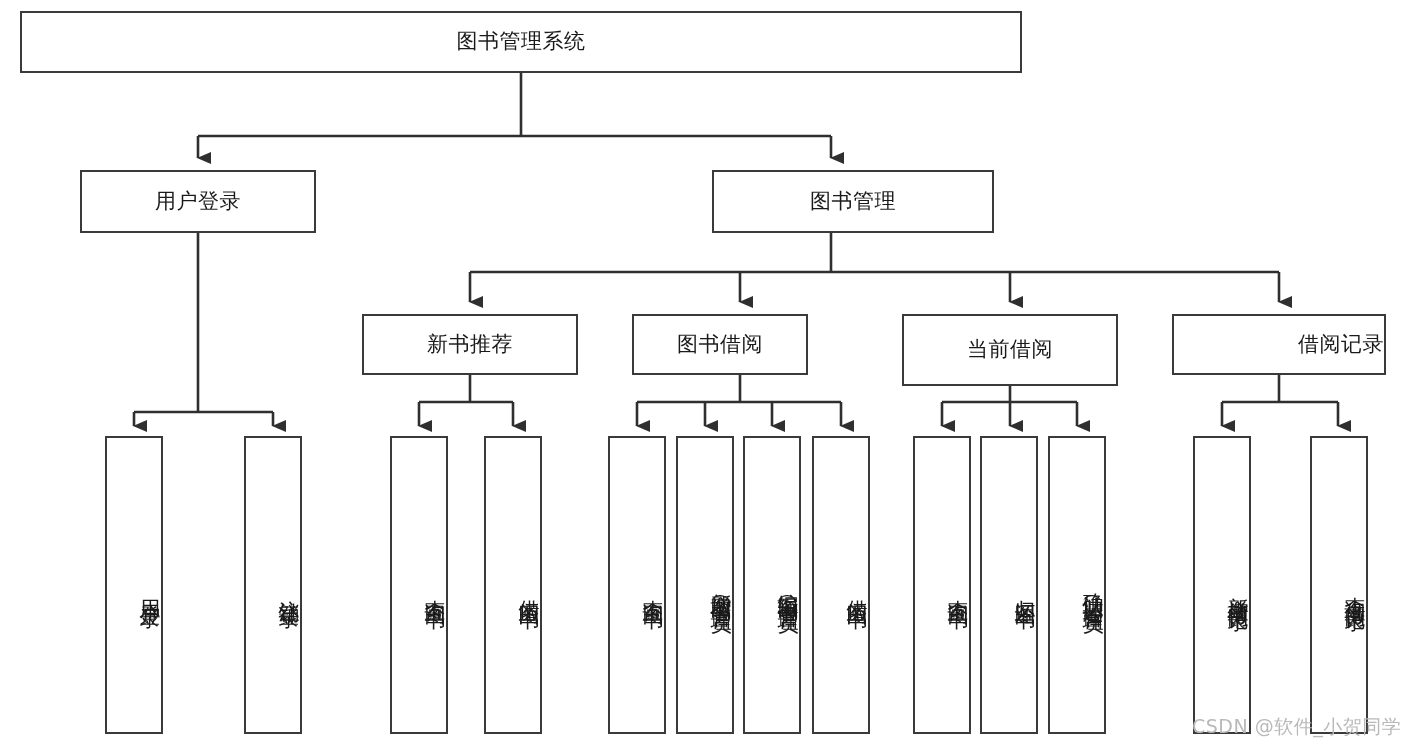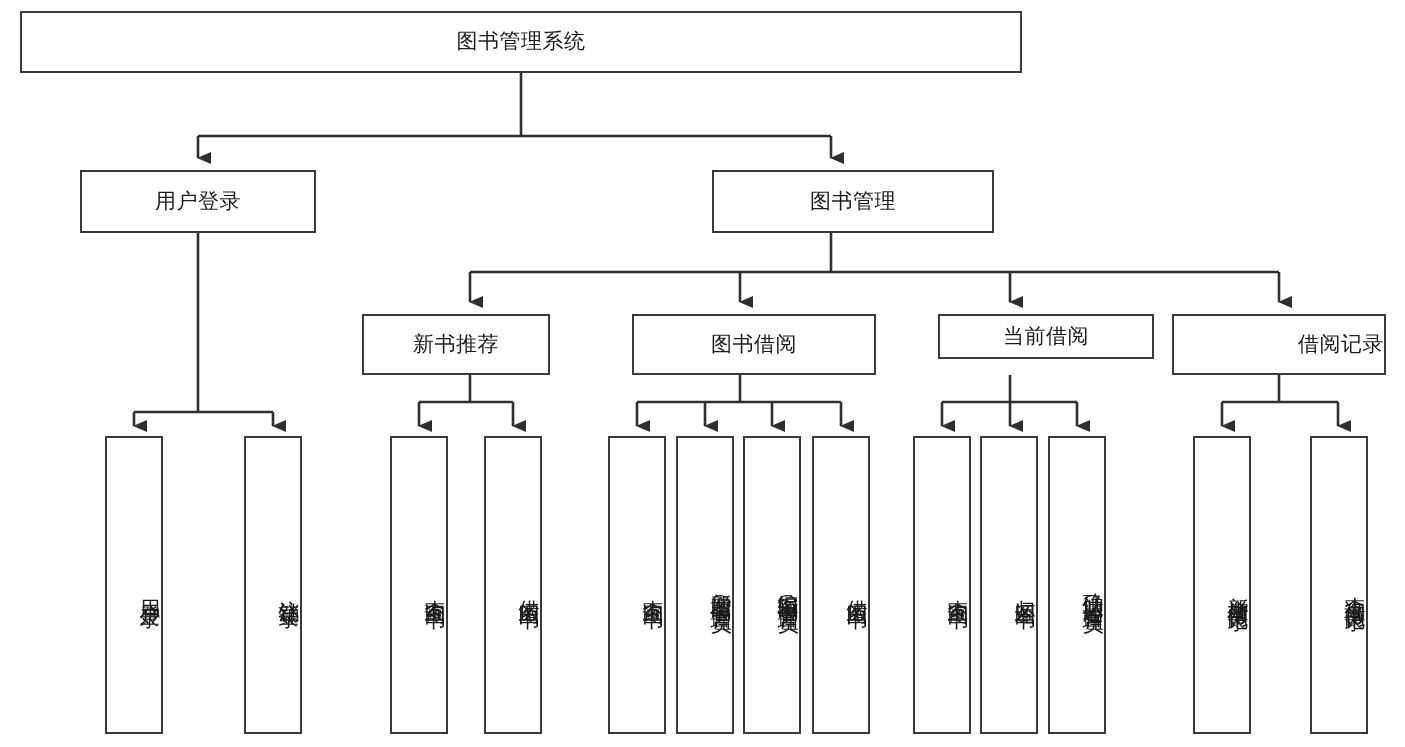--- a/index.html
+++ b/index.html
@@ -124,27 +124,27 @@
     <span>图书管理系统</span>
   </div>
 
   <div class="node horiz" style="left:80px; top:170px; width:236px; height:63px;">
     <span>用户登录</span>
   </div>
   <div class="node horiz" style="left:712px; top:170px; width:282px; height:63px;">
     <span>图书管理</span>
   </div>
 
-  <div class="node horiz" style="left:362px; top:314px; width:188px; height:61px;text-align:center;">
+  <div class="node horiz" style="left:362px; top:314px; width:216px; height:61px;text-align:center;">
     <span>新书推荐</span>
   </div>
-  <div class="node horiz" style="left:632px; top:314px; width:244px; height:61px;">
+  <div class="node horiz" style="left:632px; top:314px; width:176px; height:61px;">
     <span>图书借阅</span>
   </div>
-  <div class="node horiz" style="left:902px; top:314px; width:216px; height:45px;margin-left:36px;">
+  <div class="node horiz" style="left:902px; top:314px; width:216px; height:72px;">
     <span>当前借阅</span>
   </div>
   <div class="node horiz" style="left:1172px; top:314px; width:214px; height:61px;justify-content:flex-end;">
     <span>借阅记录</span>
   </div>
 
   <div class="node vert" style="left:105px; top:436px; width:58px; height:298px;">
     <span class="vlabel">用户登录</span>
   </div>
   <div class="node vert" style="left:244px; top:436px; width:58px; height:298px;">
@@ -181,14 +181,15 @@
     <span class="vlabel">确认归还（管理员）</span>
   </div>
 
   <div class="node vert" style="left:1193px; top:436px; width:58px; height:298px;">
     <span class="vlabel">新增借阅记录</span>
   </div>
   <div class="node vert" style="left:1310px; top:436px; width:58px; height:298px;">
     <span class="vlabel">查询借阅记录</span>
   </div>
 
+  <div class="watermark" style="left:1192px; top:714px;">CSDN @软件_小贺同学</div>
 
 </div>
 
 </body></html>

